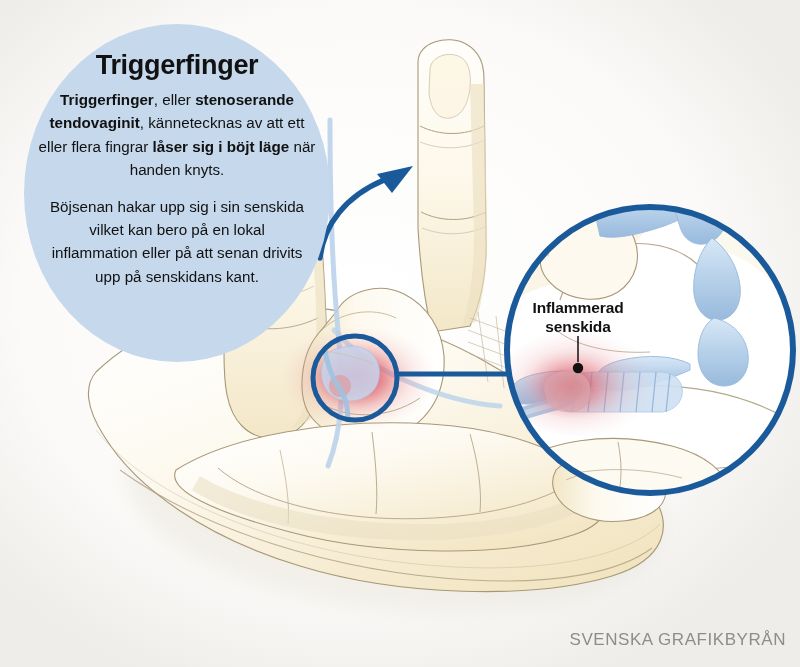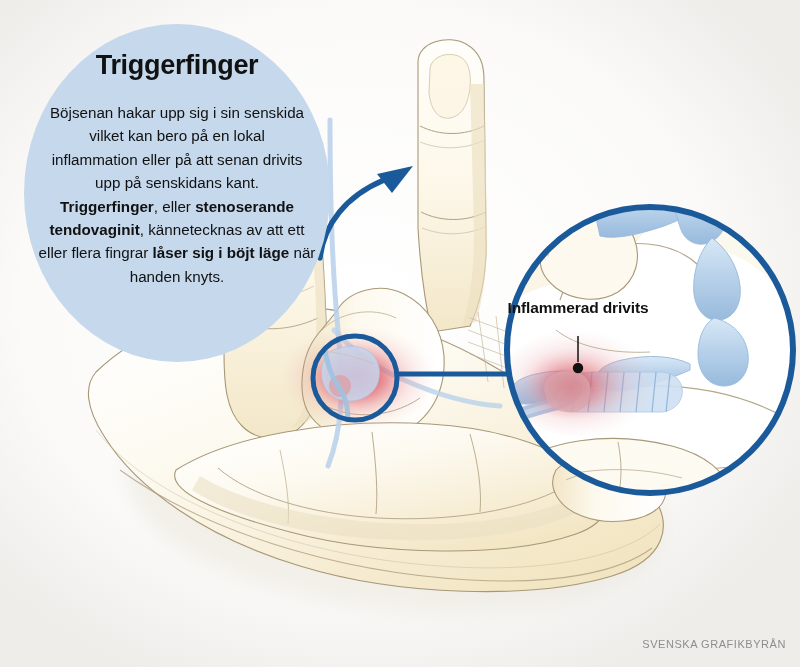--- a/index.html
+++ b/index.html
@@ -48,21 +48,21 @@
     font-size:15px;font-style:italic;line-height:20px;
     color:#111;text-align:center;
   }
   .label-bold{
     position:absolute;left:498px;top:298px;width:160px;
     font-size:15.5px;font-weight:700;line-height:19px;
     color:#111;text-align:center;letter-spacing:-0.1px;
   }
   .credit{
     position:absolute;right:14px;bottom:17px;
-    font-size:11px;letter-spacing:0.55px;color:#8d8d8d;
+    font-size:17px;letter-spacing:0.55px;color:#8d8d8d;
     font-weight:400;white-space:nowrap;
   }
 </style>
 </head>
 <body>
 
 <div id="stage">
 
   <svg id="art" viewBox="0 0 800 667" aria-hidden="true">
     <defs>
@@ -319,21 +319,21 @@
 
     <g>
       <path d="M320,258 C324,224 346,196 384,180" fill="none" stroke="#1a5a9a" stroke-width="5.4" stroke-linecap="round"></path>
       <path d="M413,166 L377,174 L392,193 Z" fill="#1a5a9a"></path>
     </g>
   </svg>
 
   <div class="bubble"></div>
   <div class="bubble-inner">
     <h1 class="bubble-title">Triggerfinger</h1>
+    <p class="bubble-p"><b>Triggerfinger</b>, eller <b>stenoserande tendovaginit</b>, kännetecknas av att ett eller flera fingrar <b>låser sig i böjt läge</b> när handen knyts.</p>
     <p class="bubble-p second">Böjsenan hakar upp sig i sin senskida vilket kan bero på en lokal inflammation eller på att senan drivits upp på senskidans kant.</p>
-    <p class="bubble-p"><b>Triggerfinger</b>, eller <b>stenoserande tendovaginit</b>, kännetecknas av att ett eller flera fingrar <b>låser sig i böjt läge</b> när handen knyts.</p>
   </div>
 
-  <div class="label-bold">Inflammerad drivits</div>
+  <div class="label-bold">Inflammerad senskida</div>
 
   <div class="credit">SVENSKA GRAFIKBYRÅN</div>
 
 </div>
 
 </body></html>

